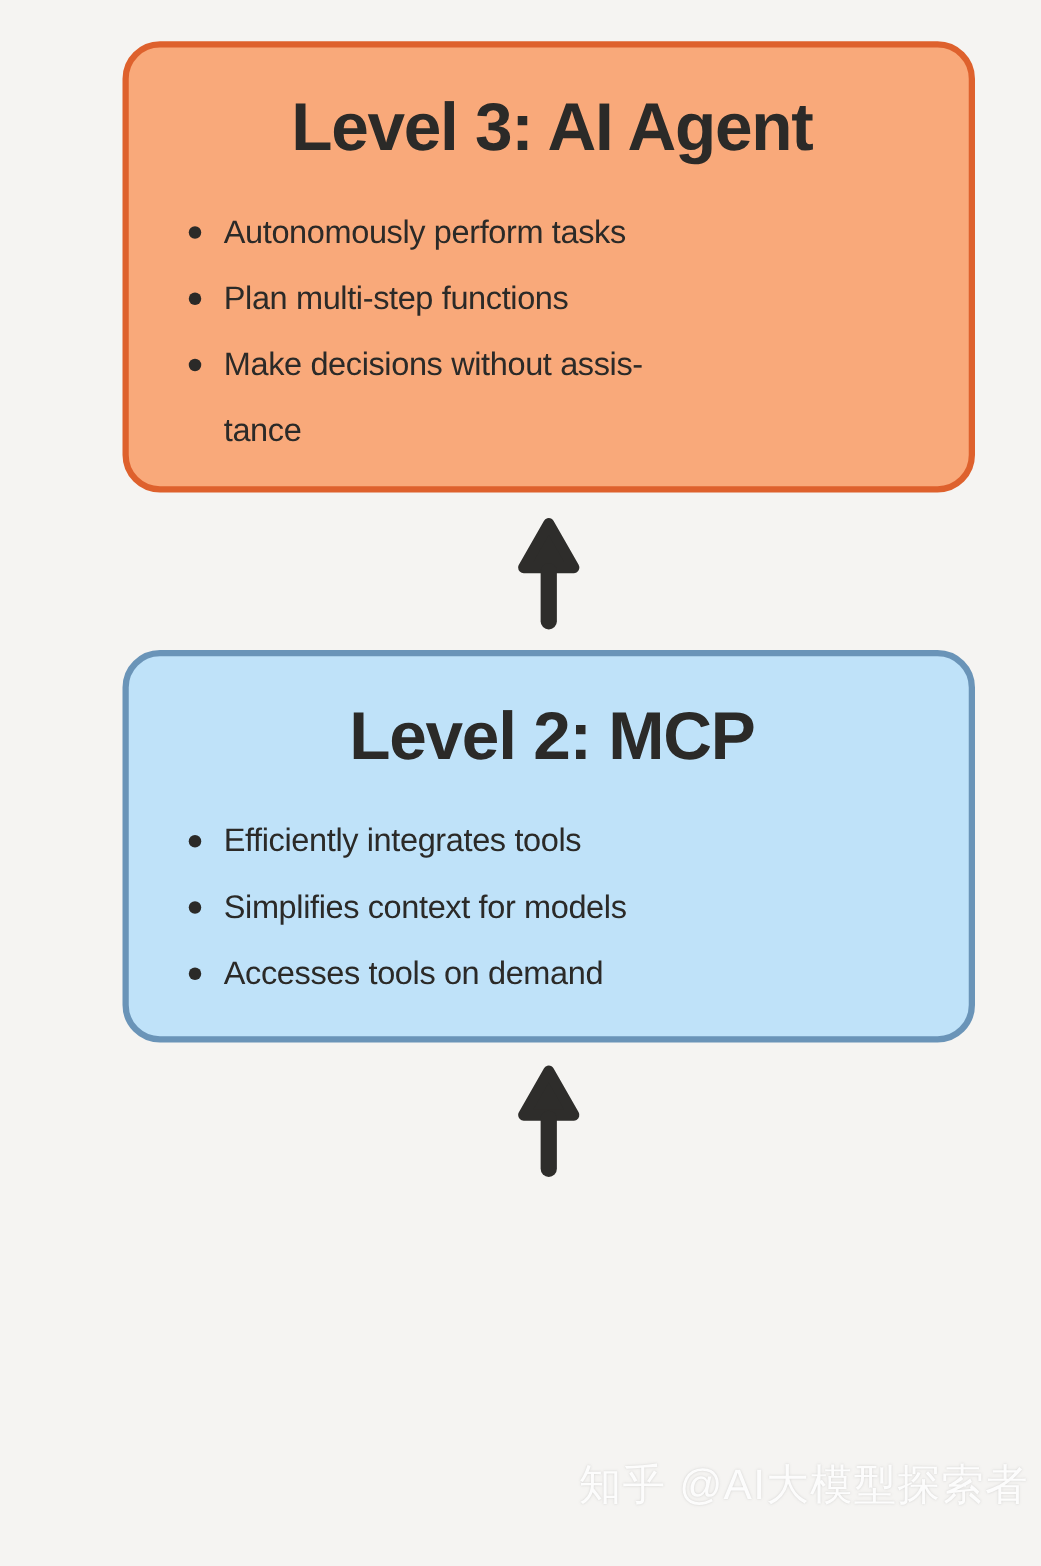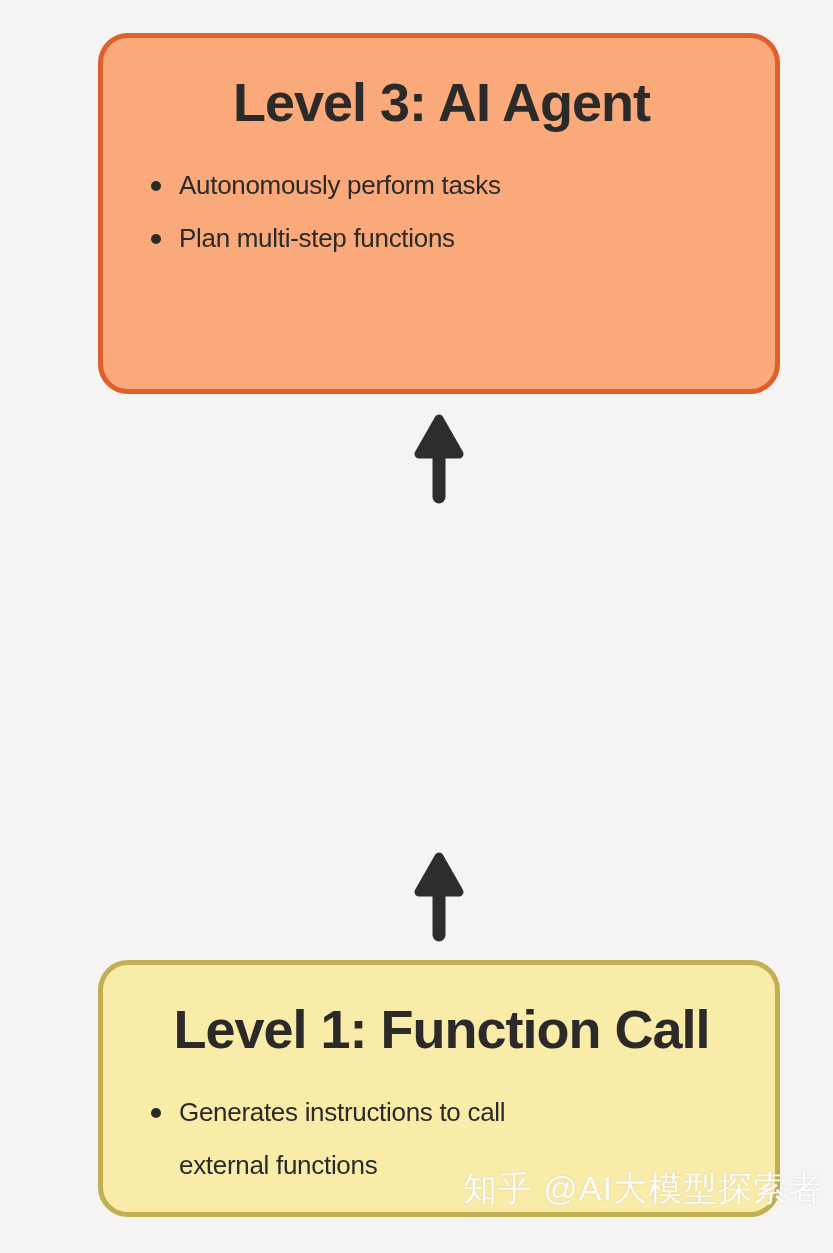--- a/index.html
+++ b/index.html
@@ -89,41 +89,44 @@
 </head>
 <body>
 
 <div class="canvas" style="background: rgb(245, 244, 242); color: rgb(43, 42, 40);">
 
   <section class="level-box level-3" style="background: rgb(249, 169, 122); border-color: rgb(222, 97, 45);">
     <h2 class="level-title">Level 3: AI Agent</h2>
     <ul class="bullet-list">
       <li>Autonomously perform tasks</li>
       <li>Plan multi-step functions</li>
+      <li>Make decisions without assis-
+tance</li>
     </ul>
   </section>
 
   <div class="arrow arrow-upper" style="color: rgb(46, 45, 43);">
     <svg viewBox="0 0 64 96" aria-hidden="true">
       <path d="M32 10 L52 45 L12 45 Z" fill="currentColor" stroke="currentColor" stroke-width="9" stroke-linejoin="round"></path>
       <line x1="32" y1="48" x2="32" y2="88" stroke="currentColor" stroke-width="13" stroke-linecap="round"></line>
     </svg>
   </div>
 
+  <section class="level-box level-2" style="background: rgb(191, 226, 249); border-color: rgb(106, 148, 184);">
+    <h2 class="level-title">Level 2: MCP</h2>
+    <ul class="bullet-list">
+      <li>Efficiently integrates tools</li>
+      <li>Simplifies context for models</li>
+      <li>Accesses tools on demand</li>
+    </ul>
+  </section>
 
   <div class="arrow arrow-lower" style="color: rgb(46, 45, 43);">
     <svg viewBox="0 0 64 96" aria-hidden="true">
       <path d="M32 10 L52 45 L12 45 Z" fill="currentColor" stroke="currentColor" stroke-width="9" stroke-linejoin="round"></path>
       <line x1="32" y1="48" x2="32" y2="88" stroke="currentColor" stroke-width="13" stroke-linecap="round"></line>
     </svg>
   </div>
 
-  <section class="level-box level-1" style="background: rgb(249, 236, 169); border-color: rgb(194, 175, 82);">
-    <h2 class="level-title">Level 1: Function Call</h2>
-    <ul class="bullet-list">
-      <li>Generates instructions to call
-external functions</li>
-    </ul>
-  </section>
 
   <div class="watermark">知乎 @AI大模型探索者</div>
 
 </div>
 
 </body></html>

